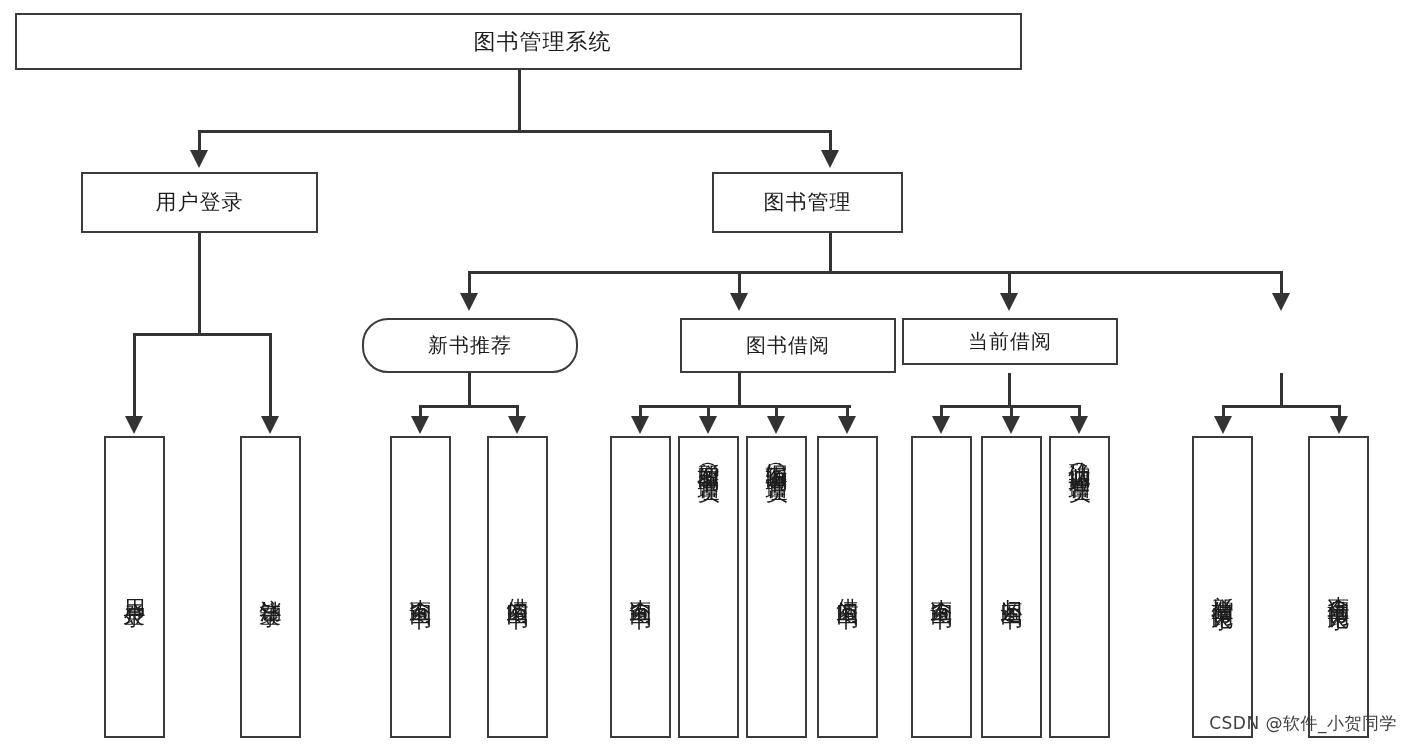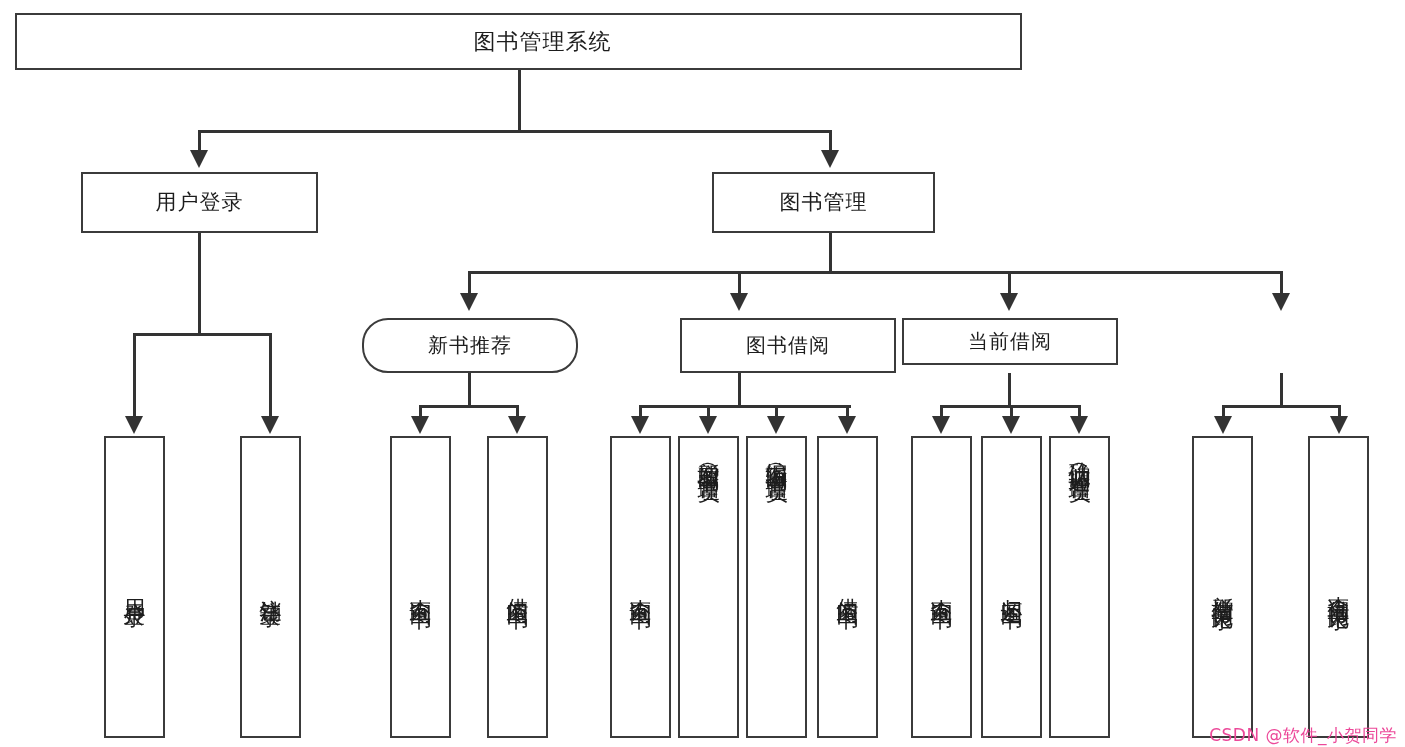--- a/index.html
+++ b/index.html
@@ -72,23 +72,23 @@
     position:absolute;
     width:0;height:0;
     border-left:9px solid transparent;
     border-right:9px solid transparent;
     border-top:18px solid #333333;
   }
   
   #watermark{
     position:absolute;
     right:8px;
-    bottom:0;
+    bottom:12px;
     font-size:17px;
-    color:#ec4899;
+    color:#404040;
     letter-spacing:.5px;
     white-space:nowrap;
     user-select:none;
   }
 </style>
 </head>
 <body>
 
 <div id="stage">
 
@@ -102,21 +102,21 @@
 
   <div class="vline" style="left:198px;top:130px;width:3px;height:22px;"></div>
   <div class="arrow" style="left:190px;top:150px;"></div>
   <div class="vline" style="left:829px;top:130px;width:3px;height:22px;"></div>
   <div class="arrow" style="left:821px;top:150px;"></div>
 
   <div class="node lvl2" style="left:81px;top:172px;width:237px;height:61px;">
     <span class="label">用户登录</span>
   </div>
 
-  <div class="node lvl2" style="left:712px;top:172px;width:223px;height:61px;">
+  <div class="node lvl2" style="left:712px;top:172px;width:191px;height:61px;">
     <span class="label">图书管理</span>
   </div>
 
   <div class="vline" style="left:198px;top:233px;width:3px;height:102px;"></div>
   <div class="hline" style="left:133px;top:333px;width:136px;height:3px;"></div>
   <div class="vline" style="left:133px;top:333px;width:3px;height:85px;"></div>
   <div class="arrow" style="left:125px;top:416px;"></div>
   <div class="vline" style="left:269px;top:333px;width:3px;height:85px;"></div>
   <div class="arrow" style="left:261px;top:416px;"></div>
 

